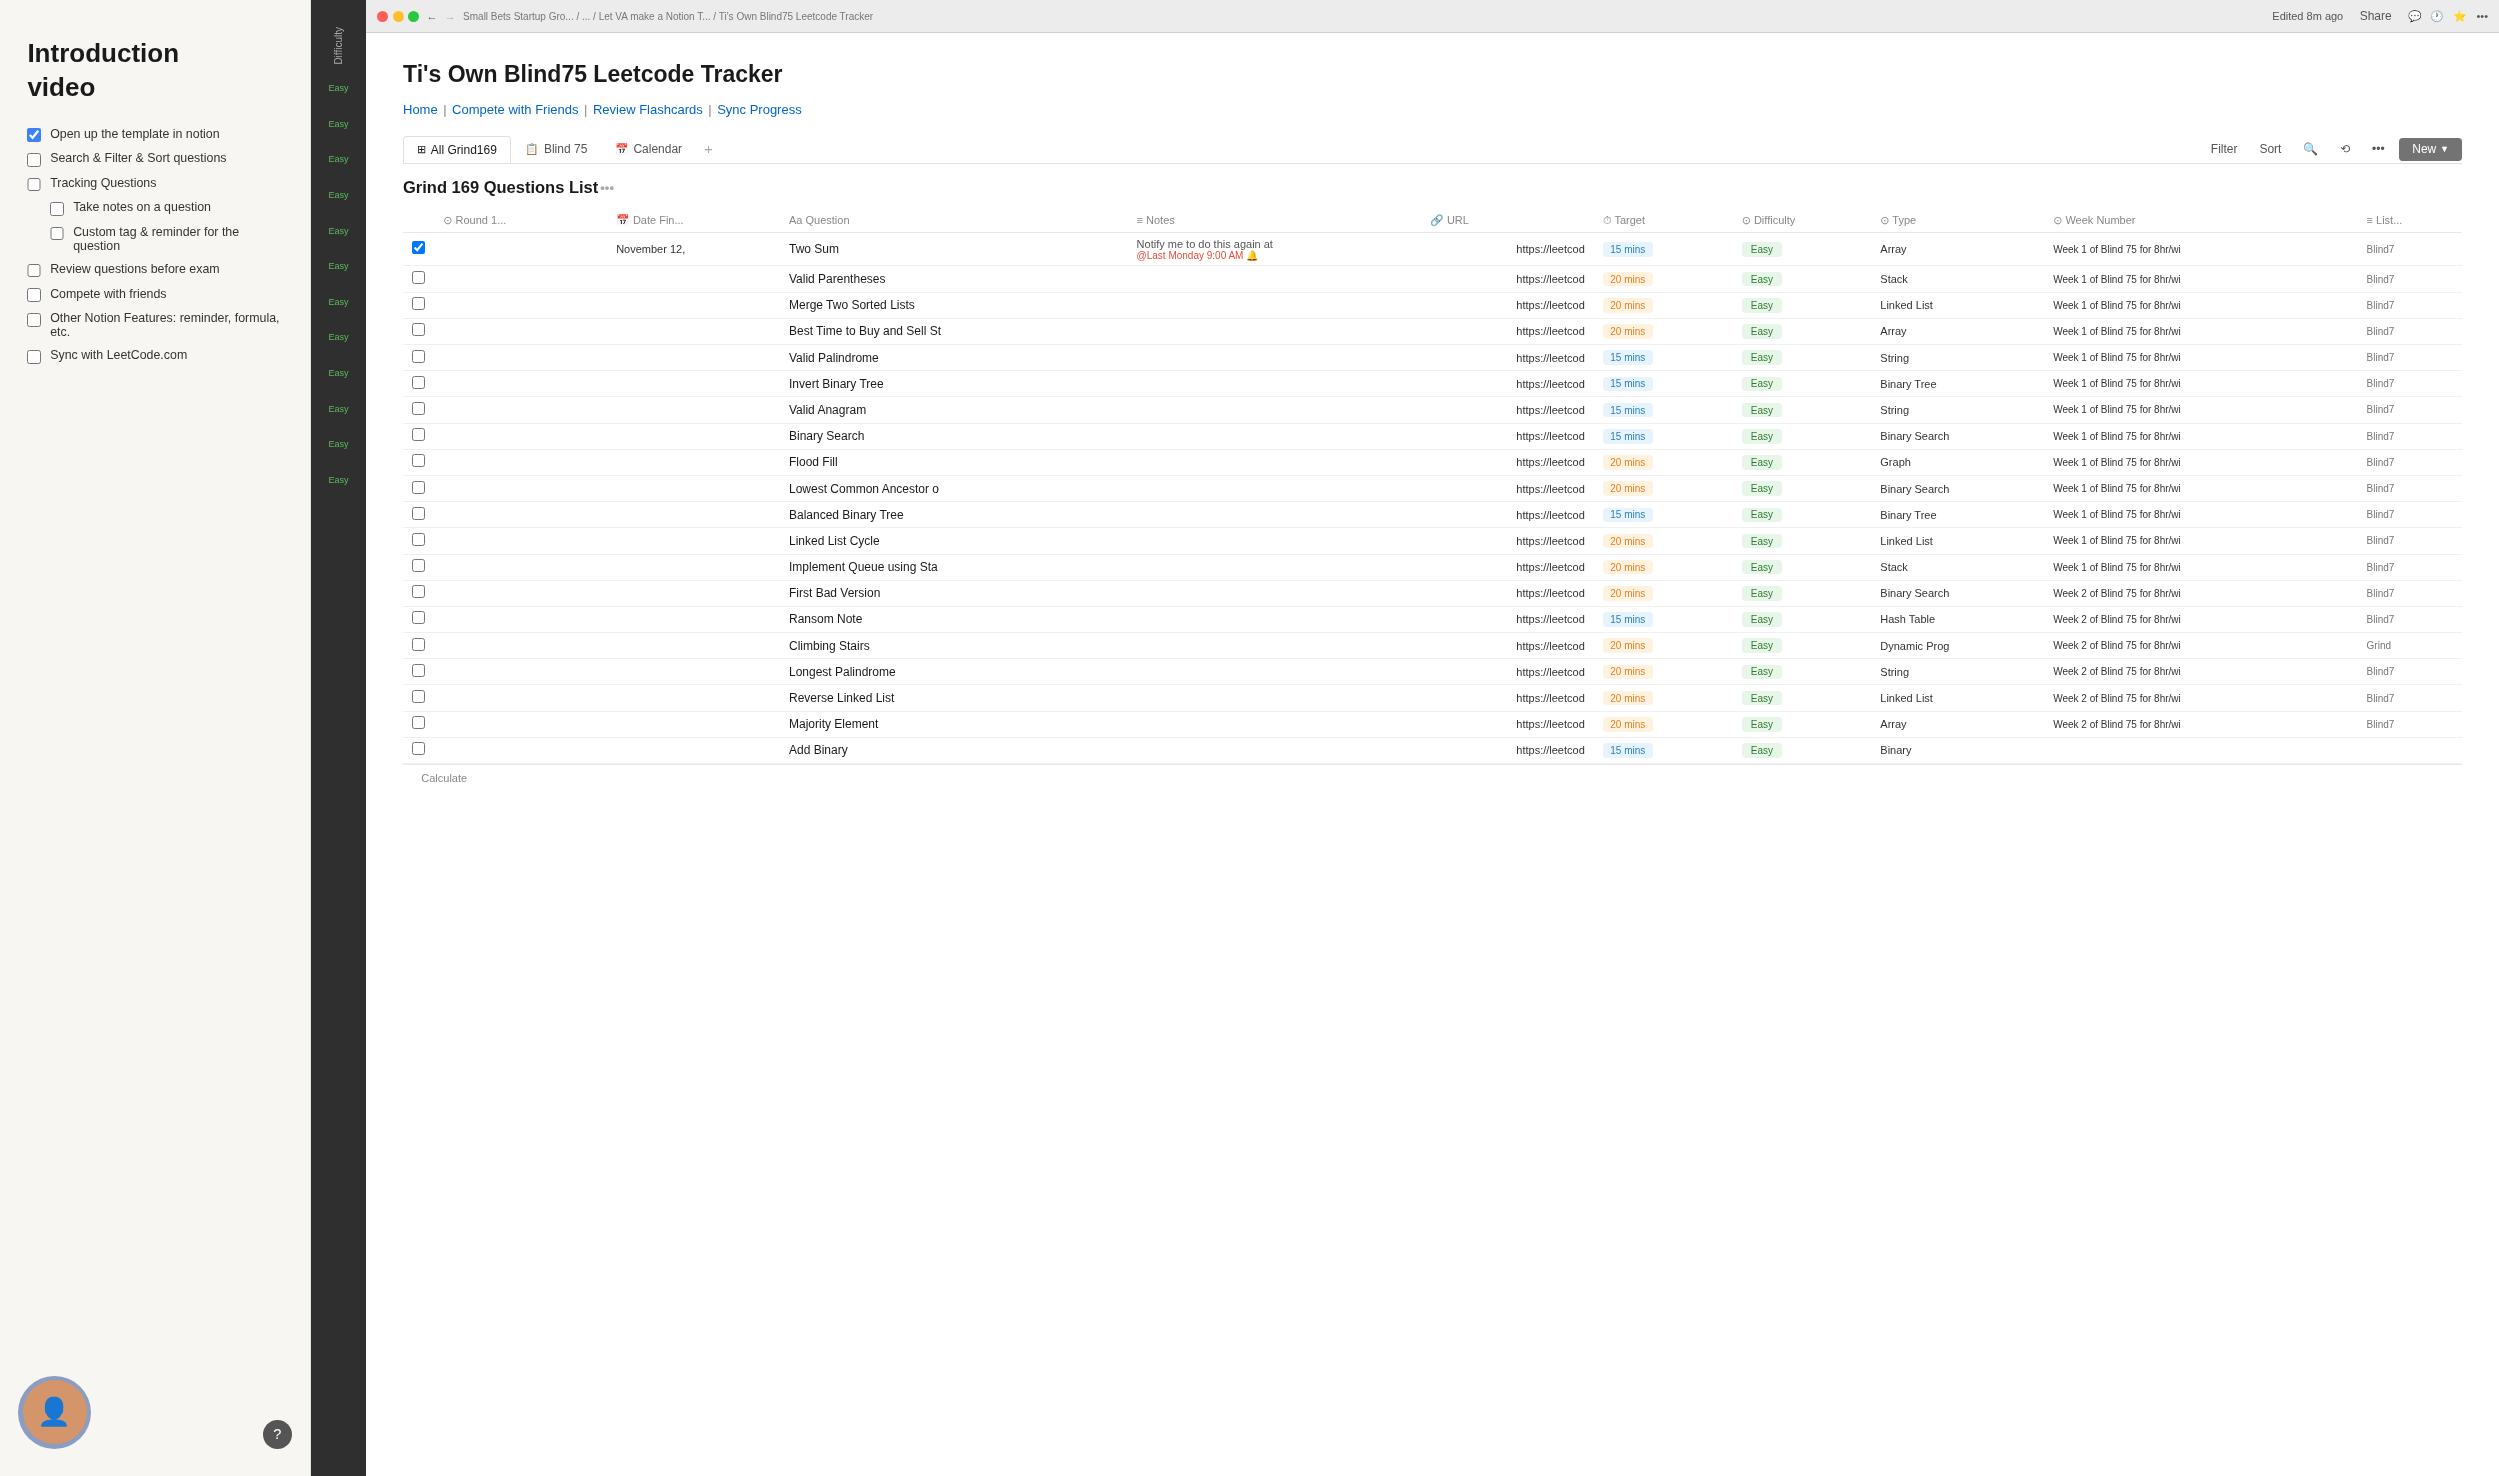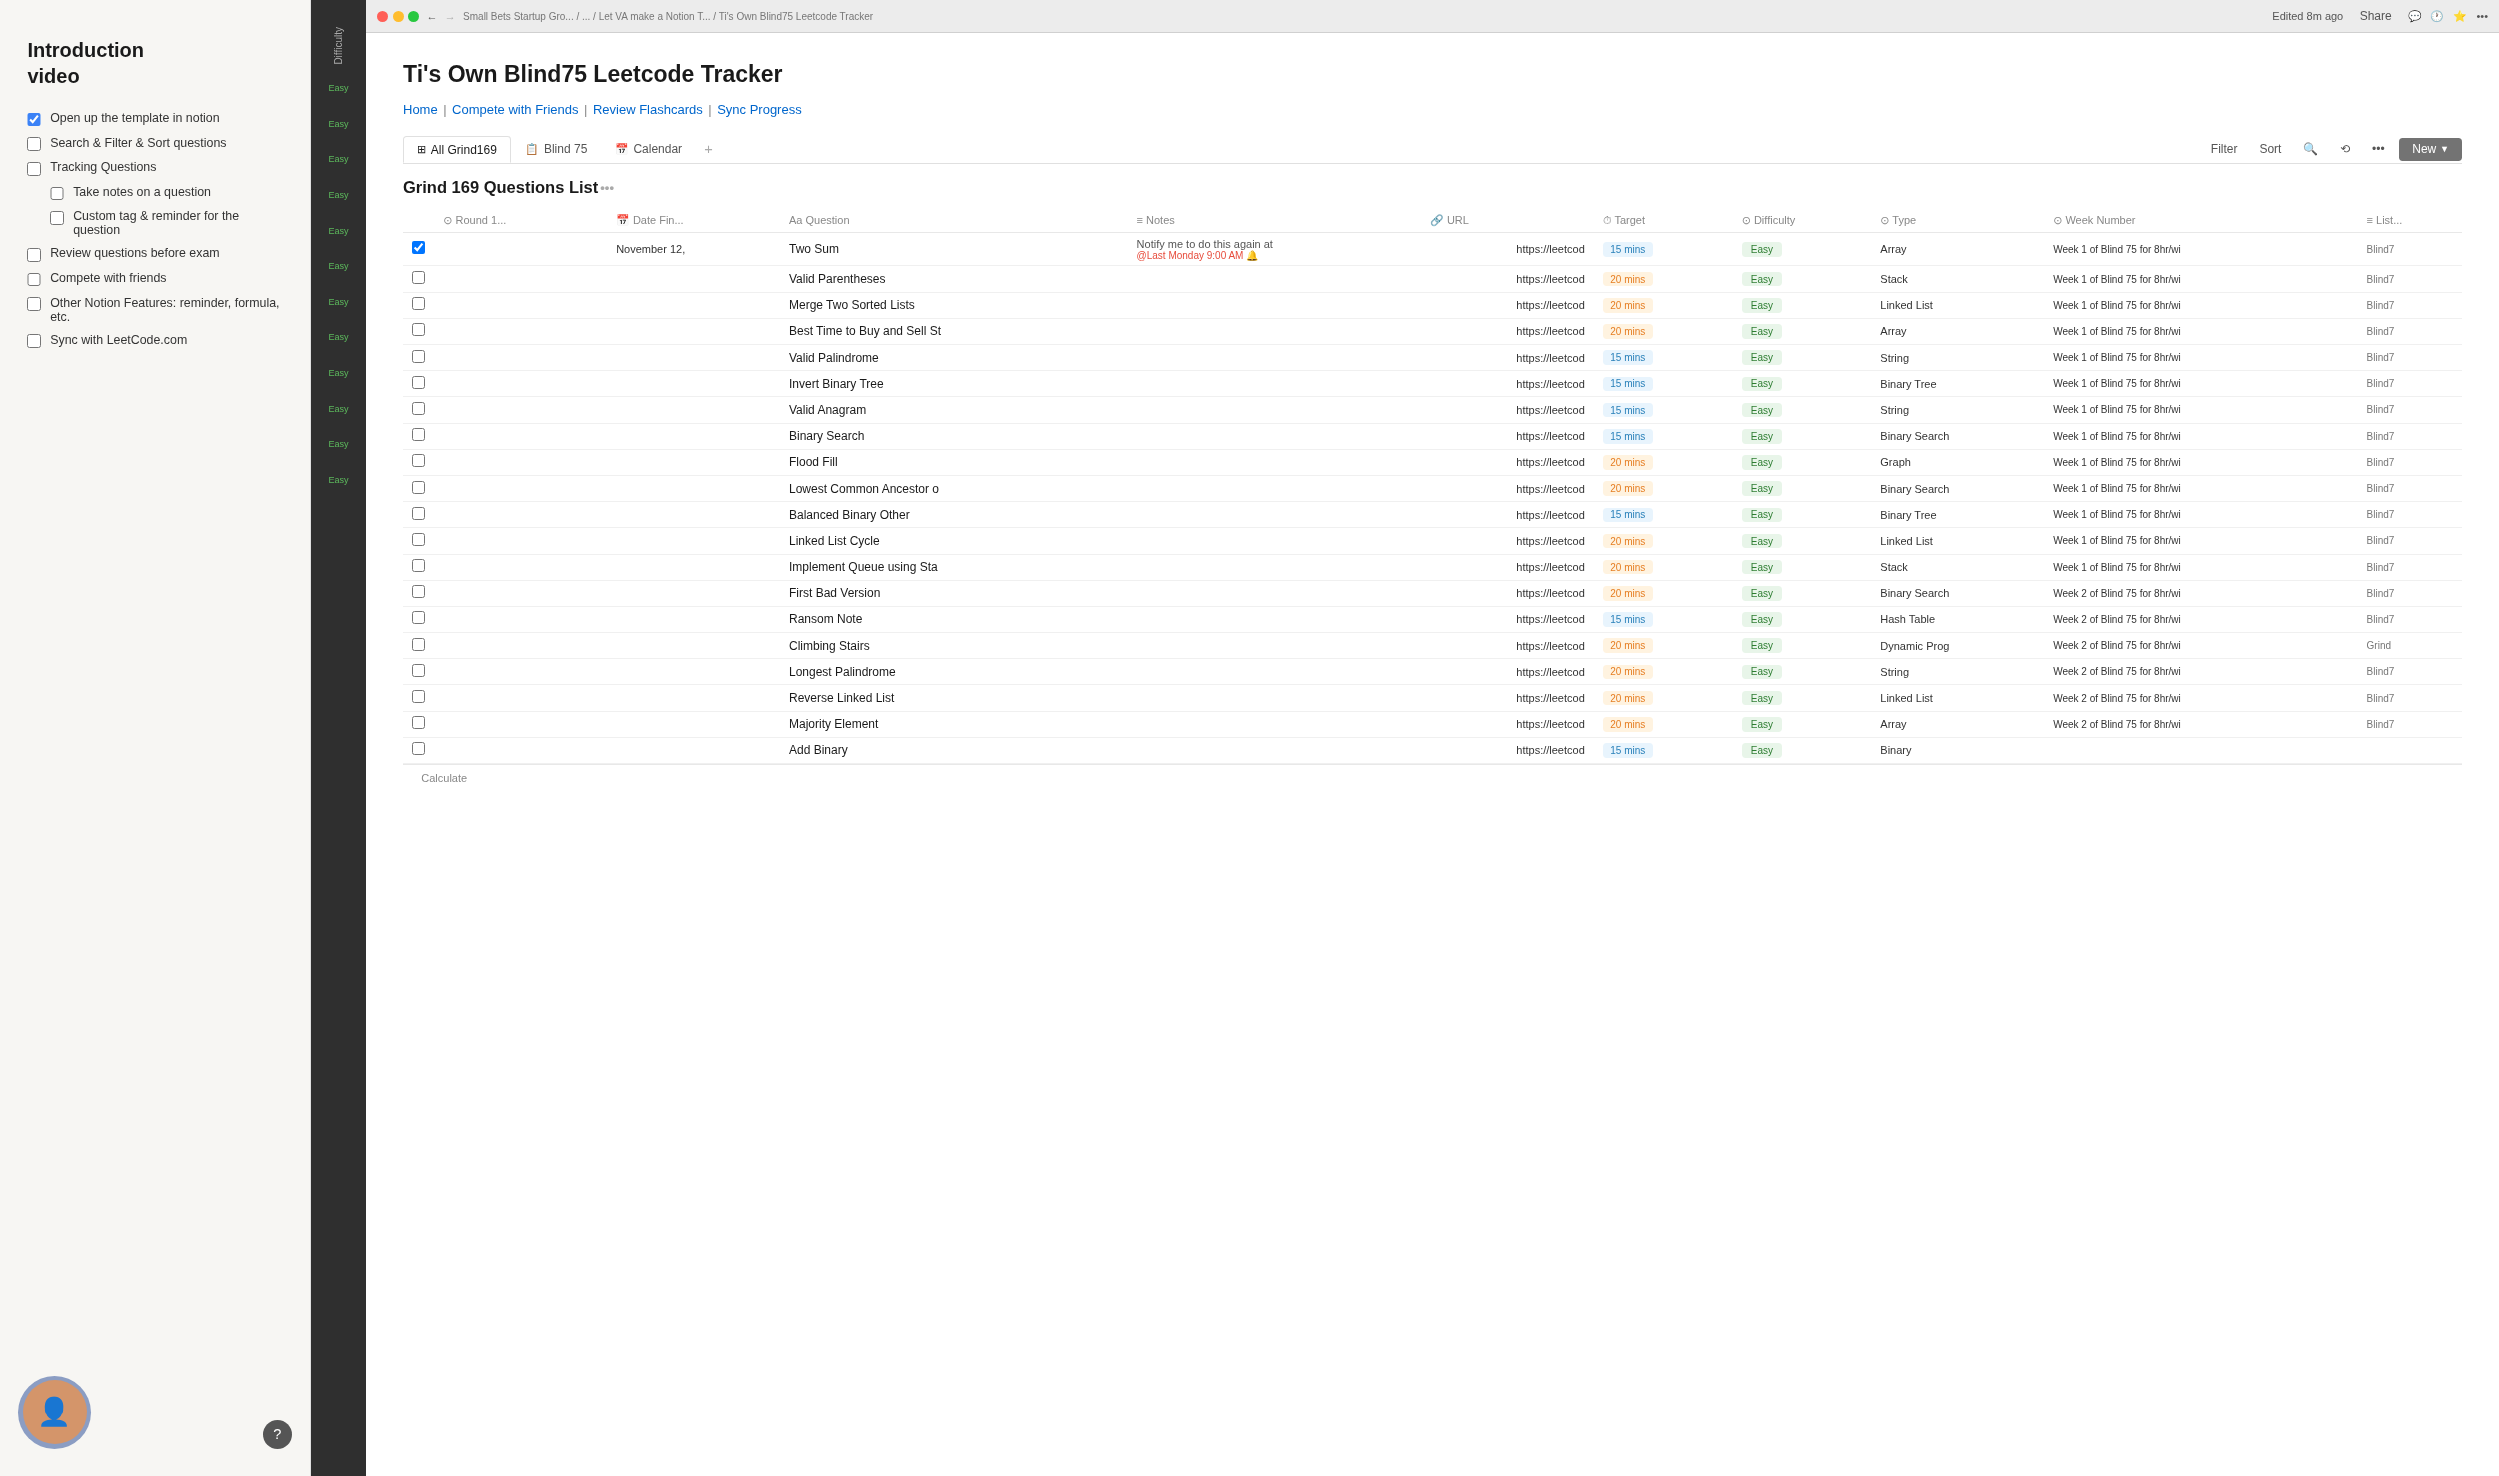--- a/index.html
+++ b/index.html
@@ -9,21 +9,21 @@
     .left-panel {
       width: 311px;
       min-width: 311px;
       background: #f7f6f3;
       padding: 37px 27.4px 18.3px 27.4px;
       overflow-y: auto;
       border-right: 0.9px solid #e0e0e0;
       position: relative;
     }
     .intro-title {
-      font-size: 20px;
+      font-size: 26px;
       font-weight: 700;
       color: #1a1a1a;
       margin-bottom: 22px;
       line-height: 1.3;
     }
     .checklist-item {
       display: flex;
       align-items: flex-start;
       gap: 9.1px;
       margin-bottom: 9.1px;
@@ -663,21 +663,21 @@
               <td><span class="target-badge target-20">20 mins</span></td>
               <td><span class="diff-badge diff-easy-badge">Easy</span></td>
               <td class="type-text">Binary Search</td>
               <td class="week-text">Week 1 of Blind 75 for 8hr/wi</td>
               <td style="font-size: 10px; color: rgb(119, 119, 119);">Blind7</td>
             </tr>
             <tr>
               <td class="checkbox-cell"><input type="checkbox" class="row-checkbox" style=""></td>
               <td></td>
               <td class="date-cell"></td>
-              <td><span class="question-name">Balanced Binary Other</span></td>
+              <td><span class="question-name">Balanced Binary Tree</span></td>
               <td></td>
               <td class="url-cell">https://leetcod</td>
               <td><span class="target-badge target-15">15 mins</span></td>
               <td><span class="diff-badge diff-easy-badge">Easy</span></td>
               <td class="type-text">Binary Tree</td>
               <td class="week-text">Week 1 of Blind 75 for 8hr/wi</td>
               <td style="font-size: 10px; color: rgb(119, 119, 119);">Blind7</td>
             </tr>
             <tr>
               <td class="checkbox-cell"><input type="checkbox" class="row-checkbox" style=""></td>

